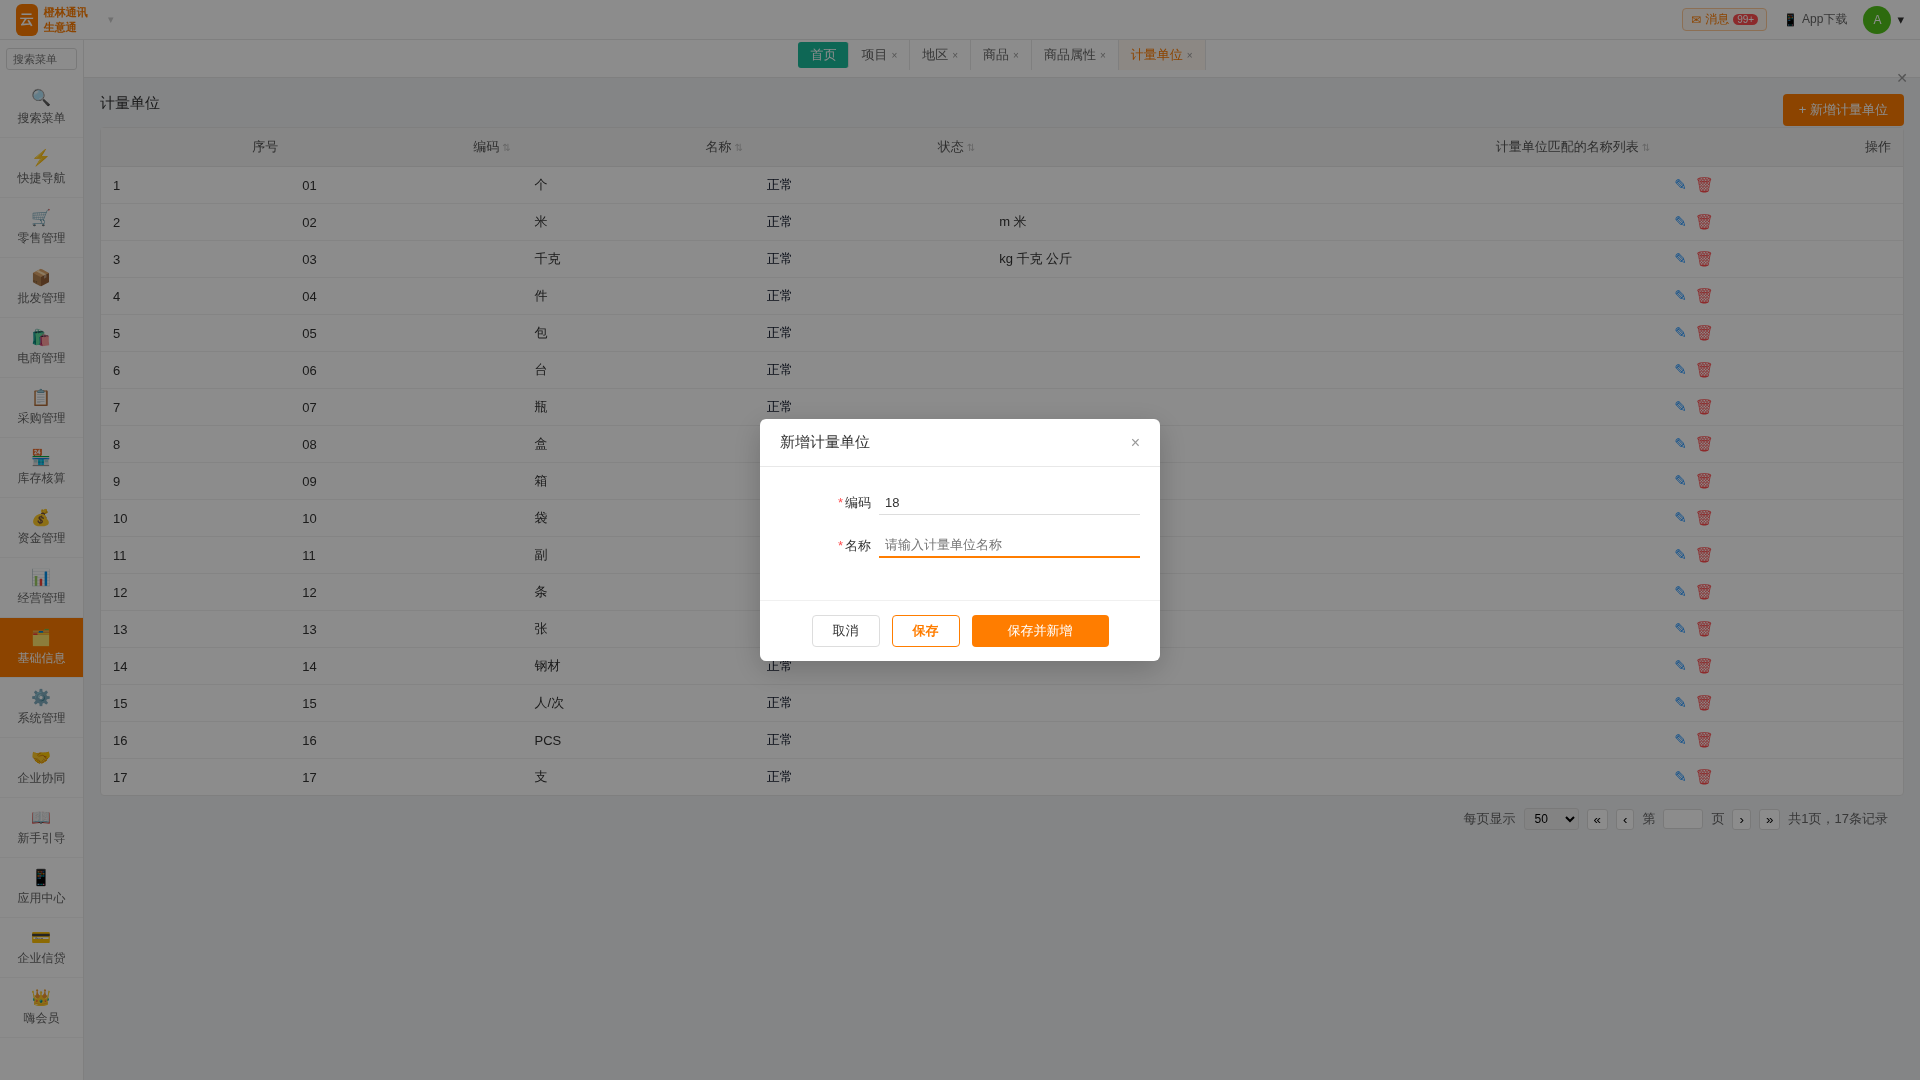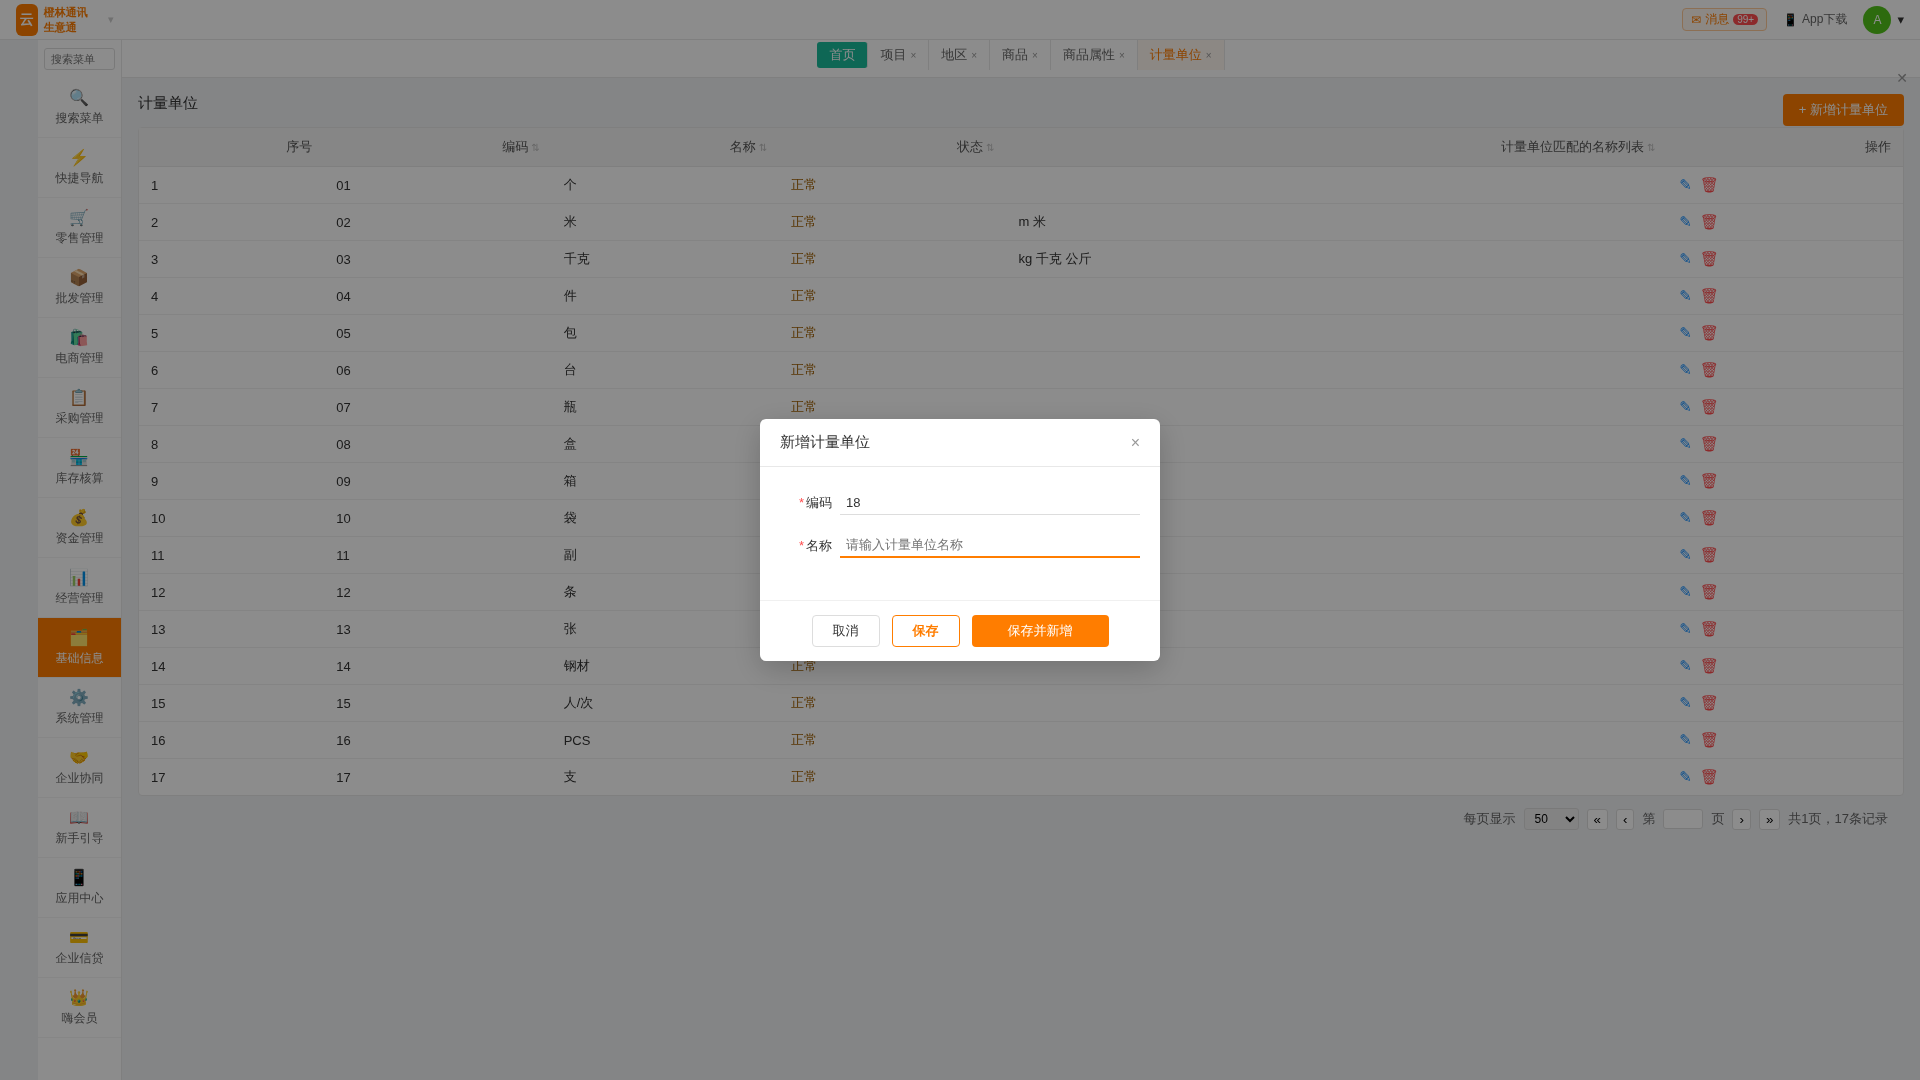--- a/index.html
+++ b/index.html
@@ -10,21 +10,21 @@
     .top-bar-left { display: flex; align-items: center; gap: 12px; }
     .logo-area { display: flex; align-items: center; gap: 6px; width: 80px; }
     .logo-icon { width: 32px; height: 32px; background: #ff7d00; border-radius: 6px; display: flex; align-items: center; justify-content: center; color: #fff; font-weight: bold; font-size: 14px; }
     .top-bar-right { display: flex; align-items: center; gap: 16px; }
     .badge-btn { display: flex; align-items: center; gap: 4px; background: #fff7f0; border: 1px solid #ffcb99; border-radius: 4px; padding: 2px 8px; color: #ff7d00; font-size: 12px; cursor: pointer; position: relative; }
     .badge { background: #ff4d4f; color: #fff; border-radius: 10px; padding: 0 4px; font-size: 10px; min-width: 16px; text-align: center; }
     .app-download { display: flex; align-items: center; gap: 4px; color: #666; font-size: 12px; cursor: pointer; }
     .avatar { width: 28px; height: 28px; background: #52c41a; border-radius: 50%; display: flex; align-items: center; justify-content: center; color: #fff; font-size: 12px; cursor: pointer; }
 
     
-    .layout { display: flex; height: calc(1080px - 40px); margin-left: 38px; }
+    .layout { display: flex; height: calc(1080px - 40px); }
 
     
     .sidebar { width: 84px; background: #fff; border-right: 1px solid #e8e8e8; display: flex; flex-direction: column; overflow-y: auto; }
     .sidebar-item { padding: 10px 4px; text-align: center; cursor: pointer; font-size: 12px; color: #666; display: flex; flex-direction: column; align-items: center; gap: 3px; border-bottom: 1px solid #f5f5f5; }
     .sidebar-item.active { background: #ff7d00; color: #fff; }
     .sidebar-item .s-icon { font-size: 16px; }
     .search-menu { padding: 8px 6px; }
     .search-menu input { width: 100%; border: 1px solid #ddd; border-radius: 3px; padding: 4px 6px; font-size: 11px; outline: none; }
 
     
@@ -44,40 +44,40 @@
     .add-btn { position: absolute; top: 16px; right: 16px; background: #ff7d00; color: #fff; border: none; padding: 7px 16px; border-radius: 4px; cursor: pointer; font-size: 13px; }
 
     
     .table-wrapper { background: #fff; border: 1px solid #e8e8e8; border-radius: 4px; }
     table { width: 100%; border-collapse: collapse; font-size: 13px; }
     thead tr { background: #f5f5f5; }
     th { padding: 10px 12px; text-align: right; font-weight: 500; color: #555; border-bottom: 1px solid #e8e8e8; white-space: nowrap; }
     td { padding: 9px 12px; border-bottom: 1px solid #f0f0f0; color: #333; }
     tr:last-child td { border-bottom: none; }
     .sort-icon { color: #bbb; font-size: 10px; margin-left: 3px; }
-    .status-normal { color: #a16207; }
+    .status-normal { color: #0f172a; }
     .action-btns { display: flex; gap: 8px; }
     .act-edit { color: #1890ff; cursor: pointer; font-size: 15px; }
     .act-del { color: #ff4d4f; cursor: pointer; font-size: 15px; }
 
     
     .pagination { display: flex; align-items: center; justify-content: flex-end; padding: 12px 16px; gap: 8px; font-size: 13px; color: #666; }
     .pagination select { border: 1px solid #ddd; border-radius: 3px; padding: 2px 6px; font-size: 12px; }
     .pagination input { width: 40px; border: 1px solid #ddd; border-radius: 3px; padding: 2px 4px; text-align: center; font-size: 12px; }
     .page-btn { padding: 2px 6px; border: 1px solid #ddd; border-radius: 3px; cursor: pointer; background: #fff; }
 
     
     .overlay { position: fixed; top: 0; left: 0; width: 1920px; height: 1080px; background: rgba(0,0,0,0.45); z-index: 100; display: flex; align-items: center; justify-content: center; }
 
     
     .modal { background: #fff; border-radius: 6px; width: 400px; box-shadow: 0 8px 30px rgba(0,0,0,0.2); }
     .modal-header { display: flex; align-items: center; justify-content: space-between; padding: 14px 20px; border-bottom: 1px solid #e8e8e8; }
     .modal-title { font-size: 15px; font-weight: 500; color: #333; }
     .modal-close { cursor: pointer; color: #999; font-size: 16px; line-height: 1; }
-    .modal-body { padding: 24px 20px; }
+    .modal-body { padding: 24px 20px; margin-left: 39px; }
     .form-row { display: flex; align-items: center; margin-bottom: 18px; }
     .form-label { width: 60px; text-align: right; font-size: 13px; color: #333; padding-right: 8px; }
     .required { color: #ff4d4f; margin-right: 2px; }
     .form-input { flex: 1; border: none; border-bottom: 1px solid #ddd; padding: 4px 6px; font-size: 13px; outline: none; color: #333; }
     .form-input.active-border { border-bottom: 2px solid #ff7d00; }
     .modal-footer { display: flex; justify-content: center; gap: 12px; padding: 14px 20px; border-top: 1px solid #f0f0f0; }
     .btn-cancel { padding: 6px 20px; border: 1px solid #ddd; border-radius: 4px; background: #fff; cursor: pointer; color: #333; font-size: 13px; }
     .btn-save { padding: 6px 20px; border: 1px solid #ff7d00; border-radius: 4px; background: #fff; cursor: pointer; color: #ff7d00; font-size: 13px; font-weight: bold; }
     .btn-save-new { padding: 6px 36px; border: none; border-radius: 4px; background: #ff7d00; cursor: pointer; color: #fff; font-size: 13px; }
   </style>

